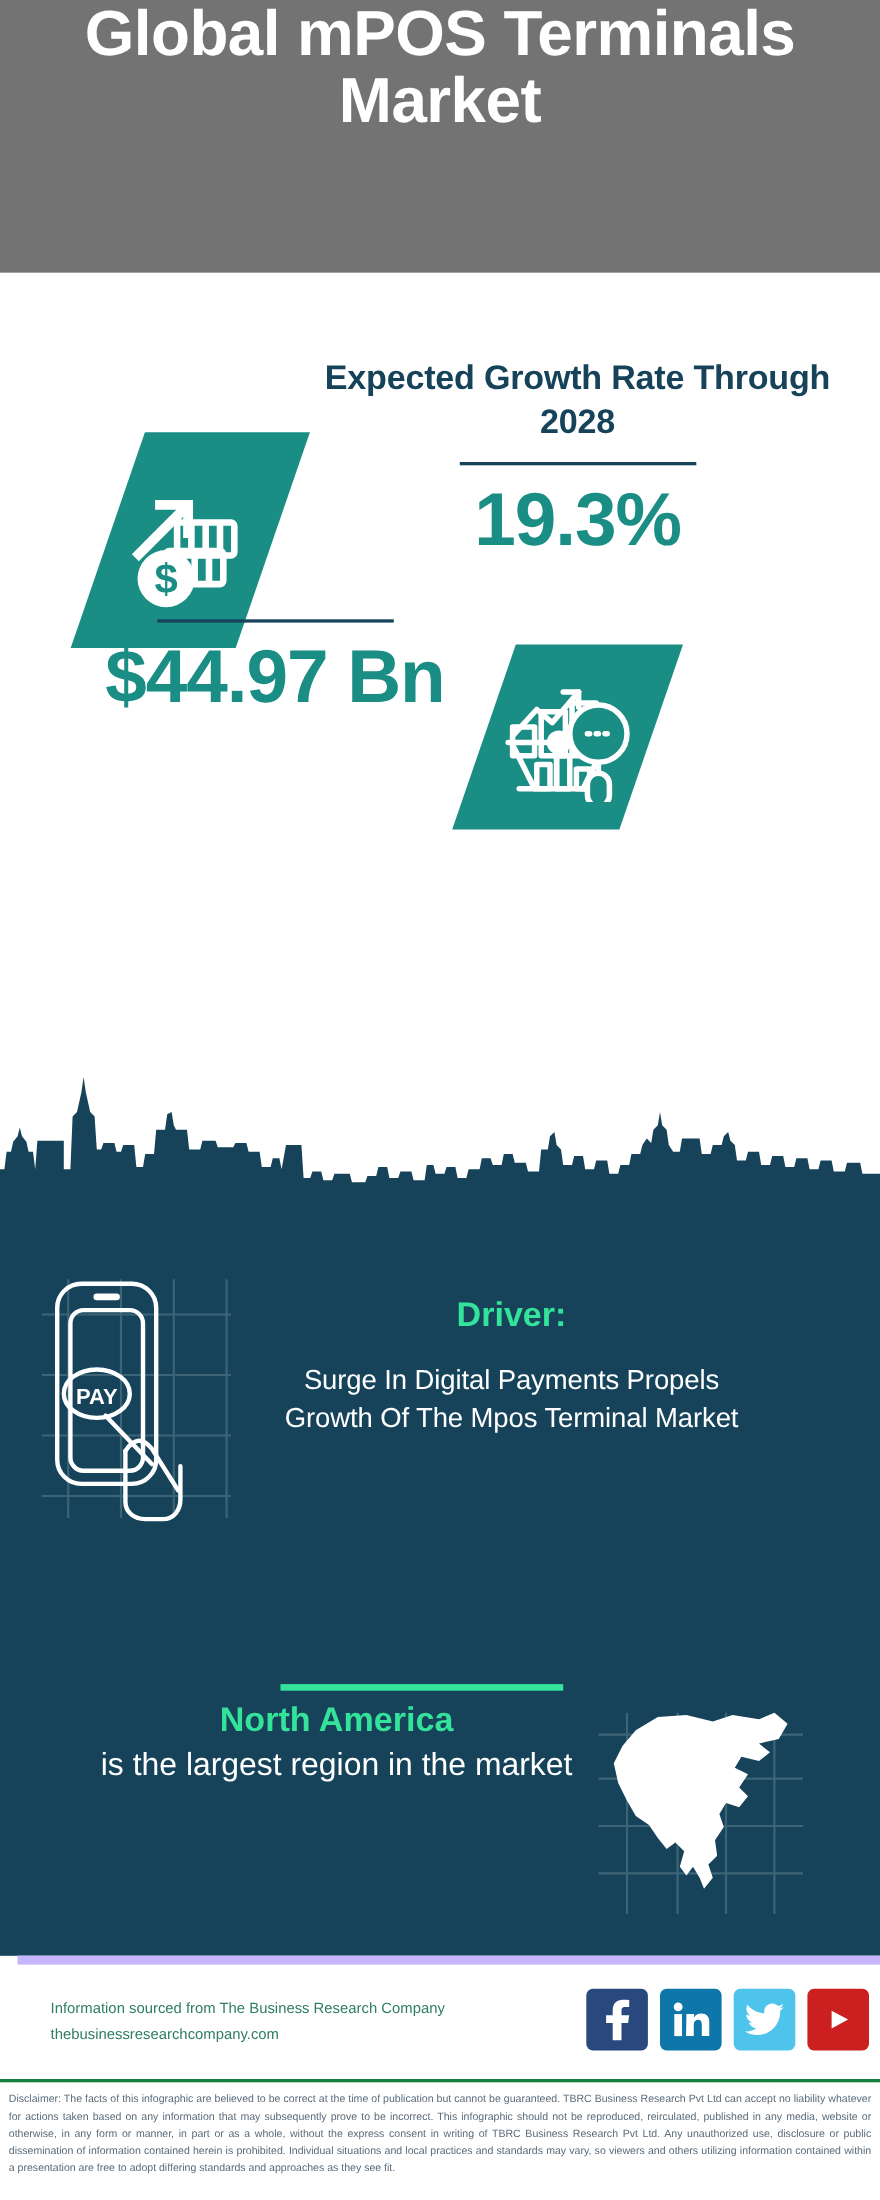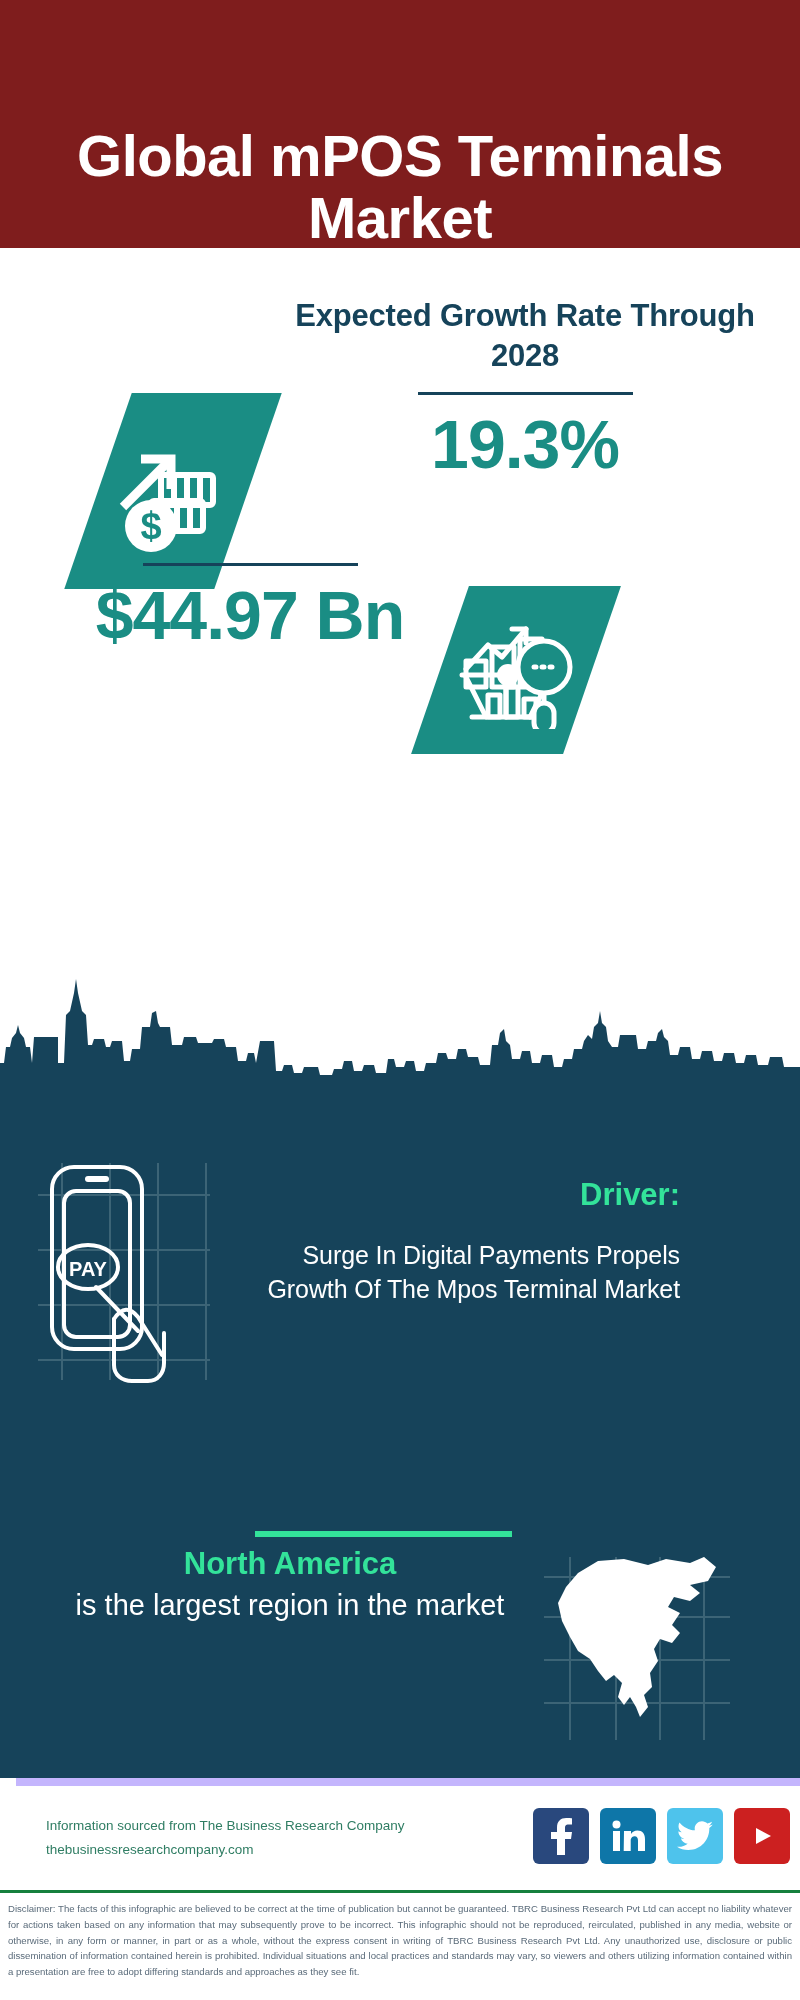--- a/index.html
+++ b/index.html
@@ -18,23 +18,23 @@
     width: 800px;
     height: 2000px;
     background: #ffffff;
   }
 
   
   .header {
     position: absolute;
     left: 0; top: 0;
     width: 800px; height: 248px;
-    background: #7f1d1d;
+    background: #737373;
     display: flex;
-    align-items: flex-end;
+    align-items: flex-start;
     justify-content: center;
   }
   .header-title {
     color: #ffffff;
     font-size: 58px;
     font-weight: bold;
     line-height: 1.06;
     text-align: center;
     letter-spacing: -0.5px;
     padding: 0 40px;
@@ -81,20 +81,21 @@
     left: 30px; top: 300px;
     width: 440px;
     text-align: center;
   }
   .label {
     color: #16435a;
     font-size: 31px;
     font-weight: bold;
     line-height: 1.3;
     letter-spacing: -0.2px;
+    margin-top: 28px;
   }
   .rule {
     height: 3px;
     background: #16435a;
     margin: 15px auto 10px auto;
     width: 215px;
   }
   .value {
     color: #1a8d84;
     font-size: 68px;
@@ -118,21 +119,21 @@
     position: absolute;
     left: 0; top: 975px;
     width: 800px; height: 105px;
   }
 
   
   .driver-wrap {
     position: absolute;
     left: 250px; top: 1175px;
     width: 430px;
-    text-align: right;
+    text-align: center;
   }
   .driver-head {
     color: #33e39a;
     font-size: 31px;
     font-weight: bold;
     line-height: 1.3;
   }
   .driver-body {
     color: #ffffff;
     font-size: 25px;
@@ -144,21 +145,21 @@
   .mint-rule {
     position: absolute;
     left: 255px; top: 1531px;
     width: 257px; height: 6px;
     background: #33e39a;
   }
 
   
   .region-wrap {
     position: absolute;
-    left: 60px; top: 1545px;
+    left: 76px; top: 1545px;
     width: 460px;
     text-align: center;
   }
   .region-head {
     color: #33e39a;
     font-size: 31px;
     font-weight: bold;
     line-height: 1.25;
   }
   .region-sub {

